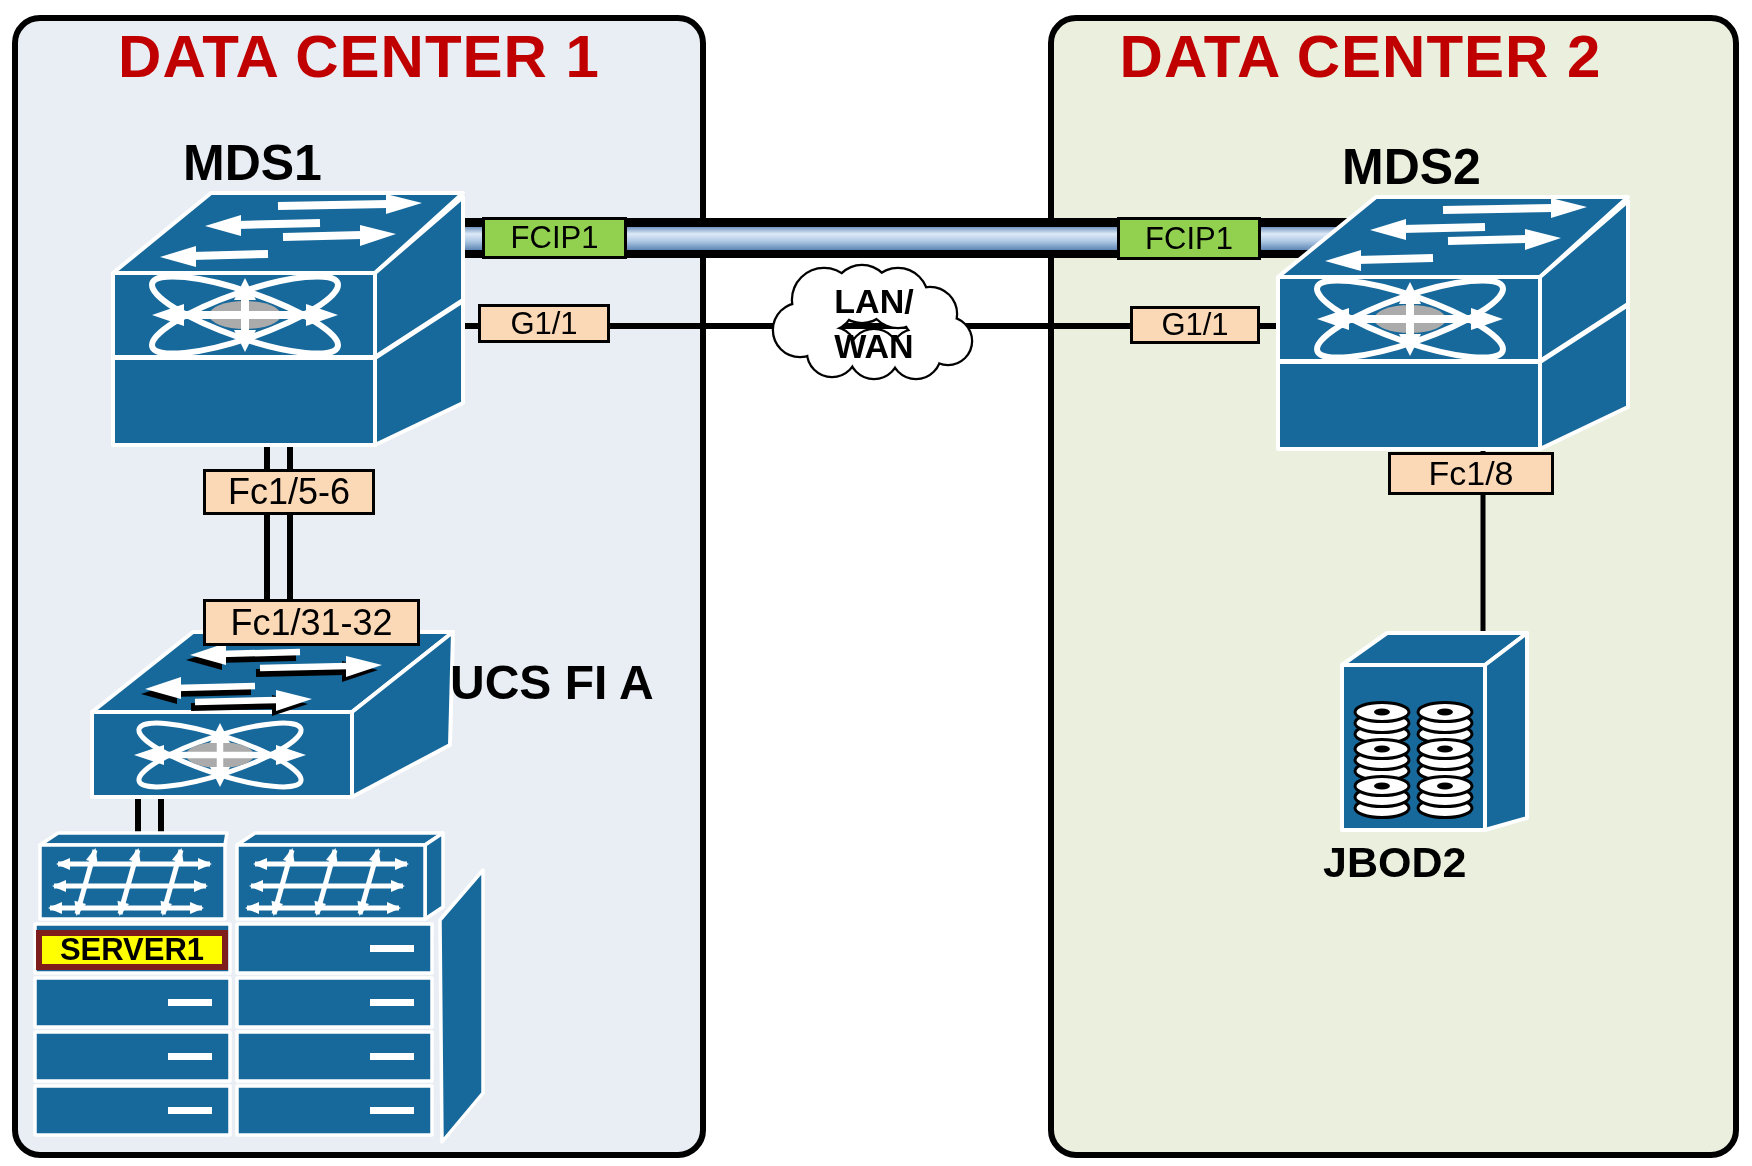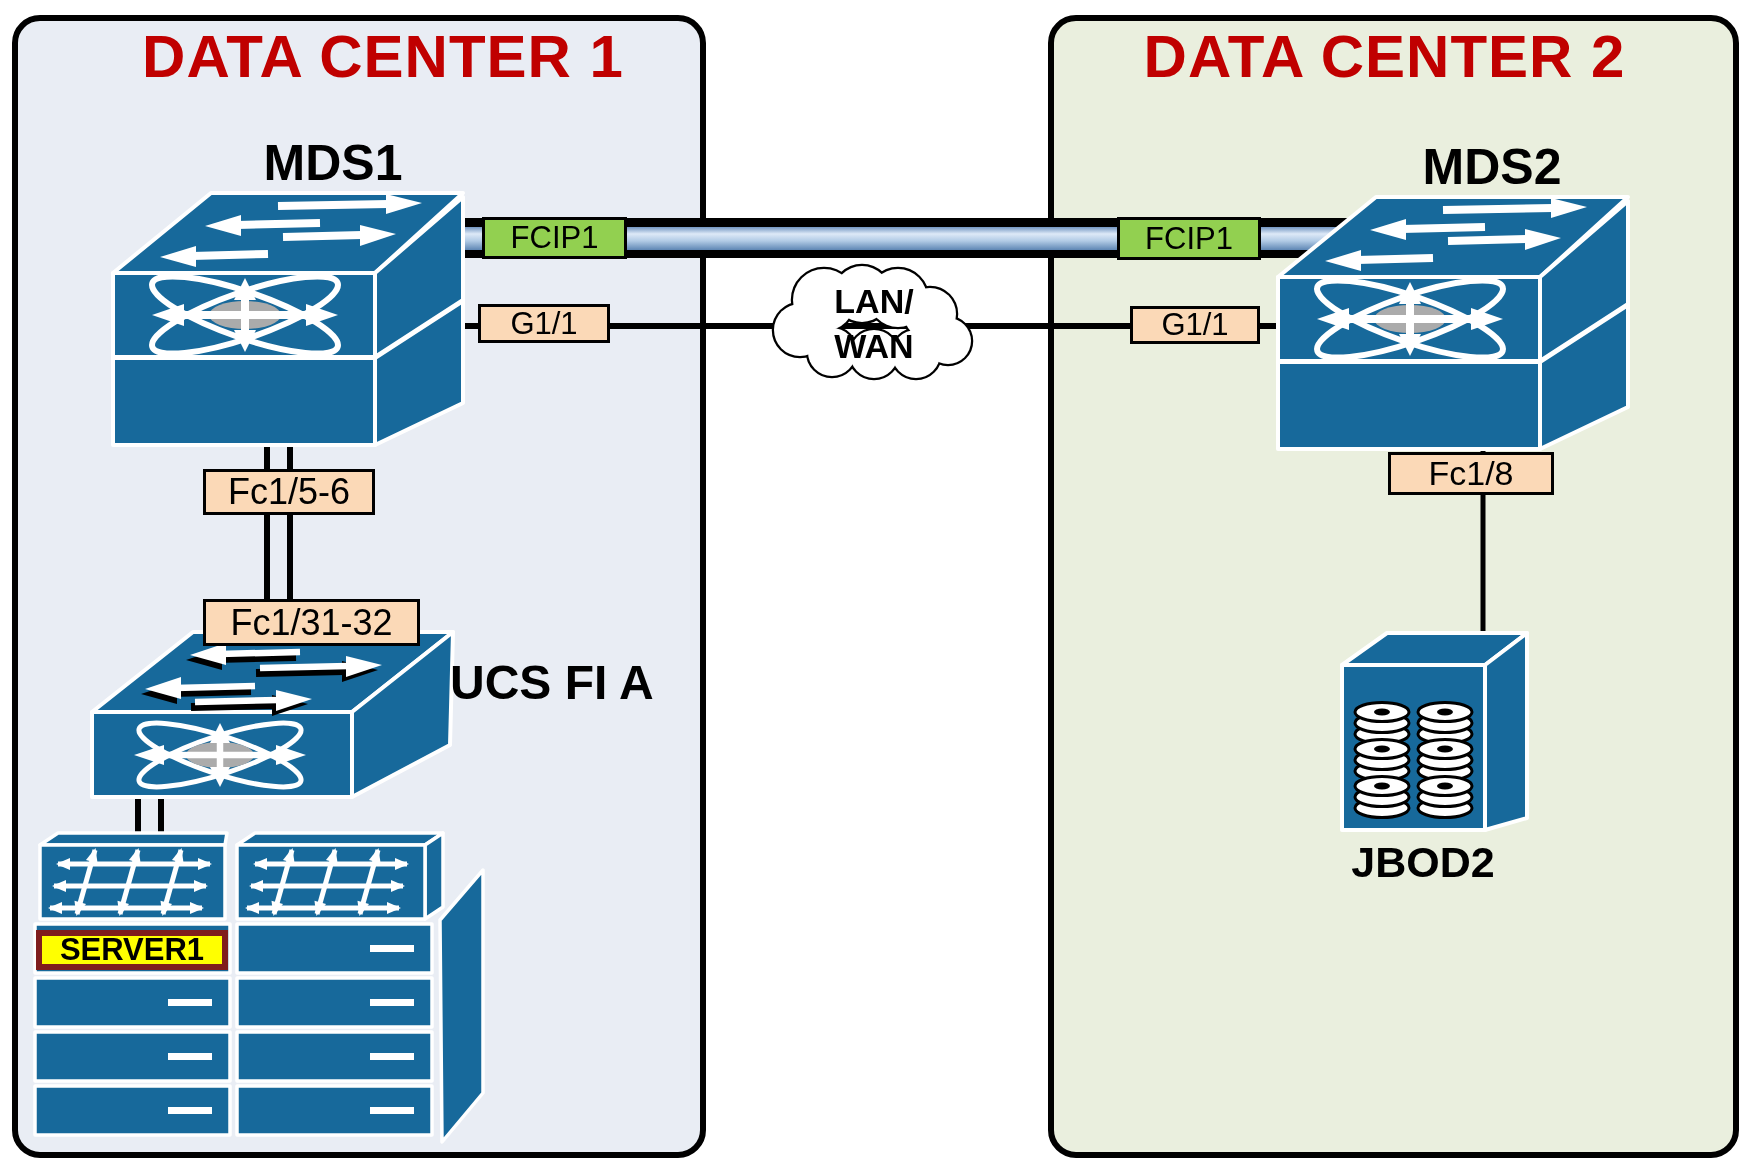--- a/index.html
+++ b/index.html
@@ -5,22 +5,22 @@
   html,body{margin:0;padding:0;background:#fff;}
   .stage{position:relative;width:1752px;height:1166px;background:#fff;overflow:hidden;
          font-family:"Liberation Sans",sans-serif;}
   .dc-box{position:absolute;top:15px;height:1143px;border:6px solid #000;border-radius:28px;
           box-sizing:border-box;}
   .dc1{left:12px;width:694px;background:var(--dc1_bg,#E9EDF4);}
   .dc2{left:1048px;width:691px;background:var(--dc2_bg,#EAEFDE);}
   svg.diagram{position:absolute;left:0;top:0;z-index:1;}
   .lbl{position:absolute;z-index:2;color:#000;}
   .dc-title{top:22px;font-size:60px;font-weight:bold;color:var(--title_red,#C00000);
-            text-align:center;letter-spacing:1px;margin-left:24px;}
-  .dev-name{font-weight:bold;font-size:50px;text-align:center;}
+            text-align:center;letter-spacing:1px;}
+  .dev-name{font-weight:bold;font-size:50px;text-align:left;}
   .port{display:flex;align-items:center;justify-content:center;border:3px solid #000;
         box-sizing:border-box;font-size:31px;}
   .port.green{background:var(--label_green,#92D050);}
   .port.peach{background:var(--label_peach,#FBD9B7);}
   .server-tag{display:flex;align-items:center;justify-content:center;border:6px solid #7f1d1d;
         box-sizing:border-box;background:var(--highlight_yellow,#FFFF00);font-weight:bold;font-size:31px;}
   .cloud-text{text-align:center;font-weight:bold;font-size:34px;line-height:45px;}
   
   .b{fill:var(--switch_blue,#17699B);stroke:#fff;stroke-width:4;stroke-linejoin:round;}
   .b3{fill:var(--switch_blue,#17699B);stroke:#fff;stroke-width:3.5;stroke-linejoin:round;}

